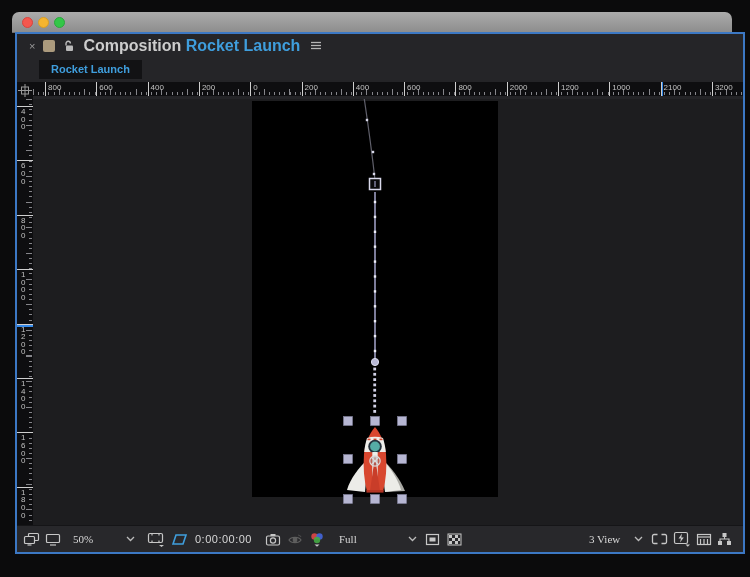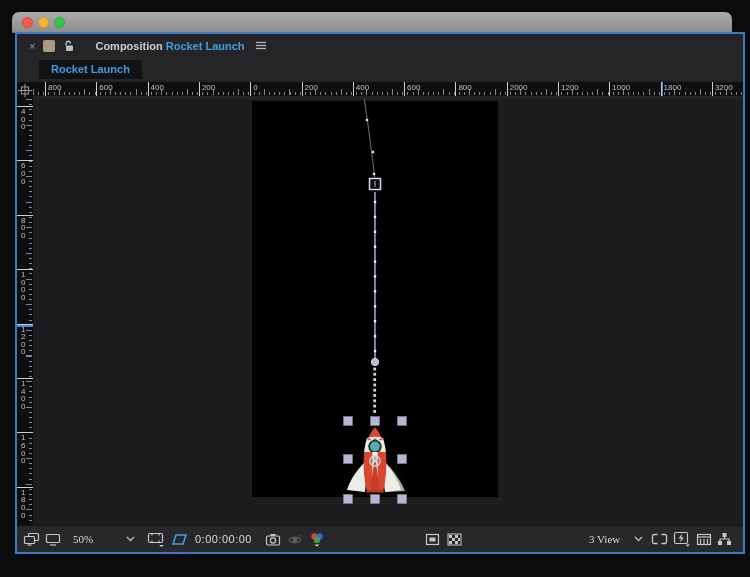--- a/index.html
+++ b/index.html
@@ -15,21 +15,21 @@
   .light.green{left:42px;background:#33c748;border:1px solid #2aa83c;box-sizing:border-box;}
   
   .panel{position:absolute;left:15px;top:32px;width:726px;height:518px;
          background:#242427;border:2px solid #3c78c4;}
   
   .tabbar{position:absolute;left:0;top:0;width:100%;height:23px;display:flex;align-items:center;
           background:#252528;}
   .tab-close{margin-left:12px;color:#9a9a9a;font-size:11px;cursor:default;}
   .tab-swatch{width:12px;height:12px;background:#ab9a7d;border-radius:2px;margin-left:8px;}
   .tab-lock{margin-left:9px;display:flex;}
-  .tab-title{margin-left:20px;font-size:11px;color:#cdcdcd;font-weight:bold;white-space:pre;}
+  .tab-title{margin-left:8px;font-size:16px;color:#cdcdcd;font-weight:bold;white-space:pre;}
   .tab-title .name{color:#3f9edd;}
   .tab-menu{margin-left:10px;display:flex;}
   
   .comptab-row{position:absolute;left:0;top:23px;width:100%;height:23px;background:#252528;}
   .comptab{position:absolute;left:22px;top:3px;height:19px;line-height:19px;padding:0 12px;
            background:#121214;color:#3f9edd;font-size:11px;font-weight:bold;}
   
   .ruler-corner{position:absolute;left:0;top:48px;width:16px;height:17px;background:#0e0e10;}
   .h-ruler{position:absolute;left:16px;top:48px;width:710px;height:14px;background:#0e0e10;overflow:hidden;}
   .v-ruler{position:absolute;left:0;top:65px;width:16px;height:426px;background:#0e0e10;overflow:hidden;}
@@ -127,21 +127,21 @@
         <span class="h-label" style="left: 374.1px;">600</span>
         <div class="h-major" style="left: 422.4px;"></div>
         <span class="h-label" style="left: 425.4px;">800</span>
         <div class="h-major" style="left: 473.7px;"></div>
         <span class="h-label" style="left: 476.7px;">2000</span>
         <div class="h-major" style="left: 525px;"></div>
         <span class="h-label" style="left: 528px;">1200</span>
         <div class="h-major" style="left: 576.3px;"></div>
         <span class="h-label" style="left: 579.3px;">1000</span>
         <div class="h-major" style="left: 627.6px;"></div>
-        <span class="h-label" style="left: 630.6px;">1800</span>
+        <span class="h-label" style="left: 630.6px;">2100</span>
         <div class="h-major" style="left: 678.9px;"></div>
         <span class="h-label" style="left: 681.9px;">3200</span>
       </div>
     <div class="v-ruler">
       <div class="v-mid"></div>
       <div class="v-minor"></div>
       <div class="v-marker" style="top:226px"></div>
     <div class="v-major" style="top: 7px;"></div>
         <span class="v-label" style="top: 9px;">4
 0
@@ -318,20 +318,26 @@
       </div>
       <div class="tb icon" style="left:292px">
         <svg width="16" height="15" viewBox="0 0 16 15">
           <circle cx="5.5" cy="4.5" r="3.2" fill="#cc4444"></circle>
             <circle cx="10.5" cy="4.5" r="3.2" fill="#4466dd" fill-opacity="0.9"></circle>
             <circle cx="8" cy="8" r="3.2" fill="#44aa44" fill-opacity="0.9"></circle>
           <polygon points="5.5,12.5 10.5,12.5 8,14.8" fill="#c7c7c7"></polygon>
         </svg>
       </div>
 
+      <div class="tb" style="left:316px;width:88px">
+        <span class="tb-label" style="margin-left:6px">Full</span>
+        <svg style="margin-left:auto;margin-right:4px" width="9" height="6" viewBox="0 0 9 6">
+            <polyline points="1,1 4.5,4.5 8,1" fill="none" stroke="#bbb" stroke-width="1.3"></polyline>
+          </svg>
+      </div>
 
       <div class="tb icon" style="left:408px">
         <svg width="15" height="13" viewBox="0 0 15 13" fill="none" stroke="#c7c7c7" stroke-width="1.2">
           <rect x="1.5" y="1.5" width="12" height="10"></rect>
             <rect x="4.5" y="4.5" width="6" height="4" fill="#c7c7c7" stroke="none"></rect>
         </svg>
       </div>
       <div class="tb icon" style="left:430px">
         <svg width="15" height="13" viewBox="0 0 15 13">
           <rect x="1" y="1" width="13" height="11" fill="none" stroke="#c7c7c7" stroke-width="1"></rect>

